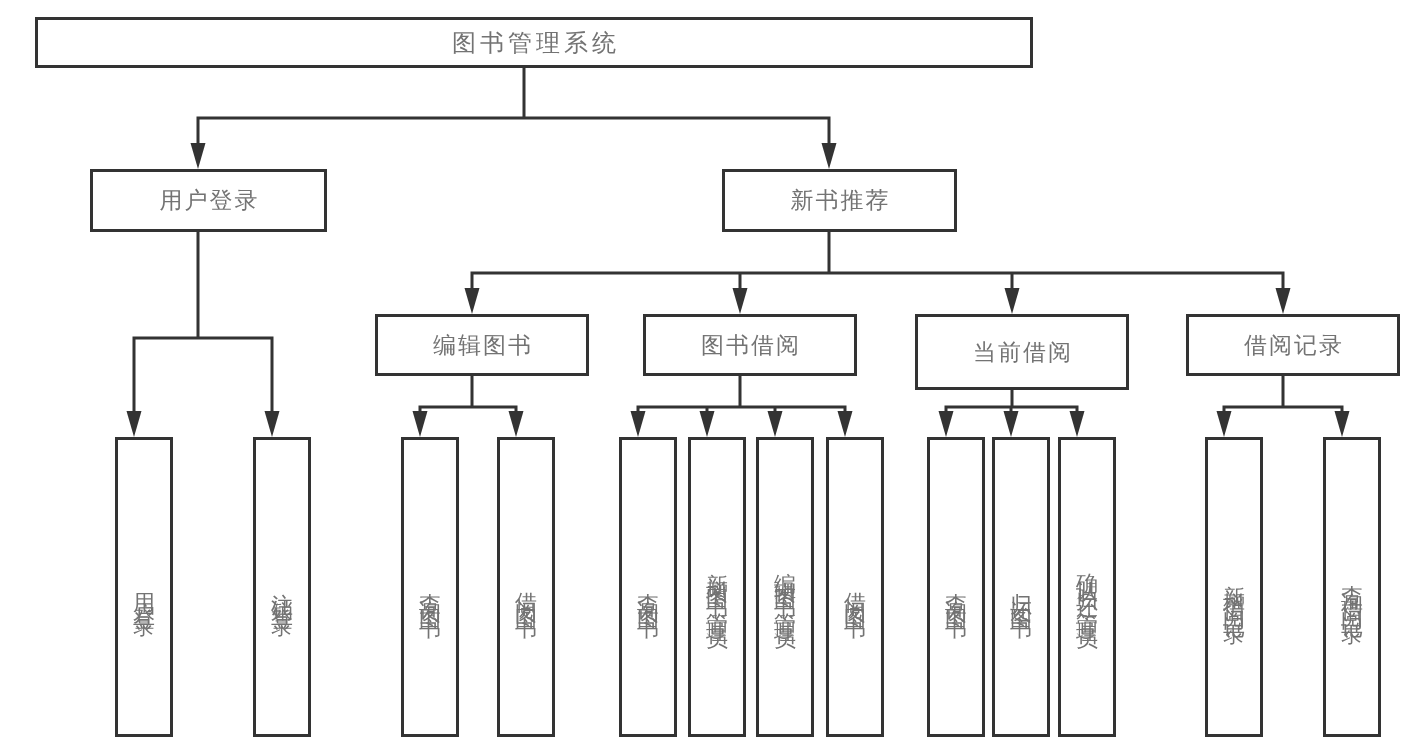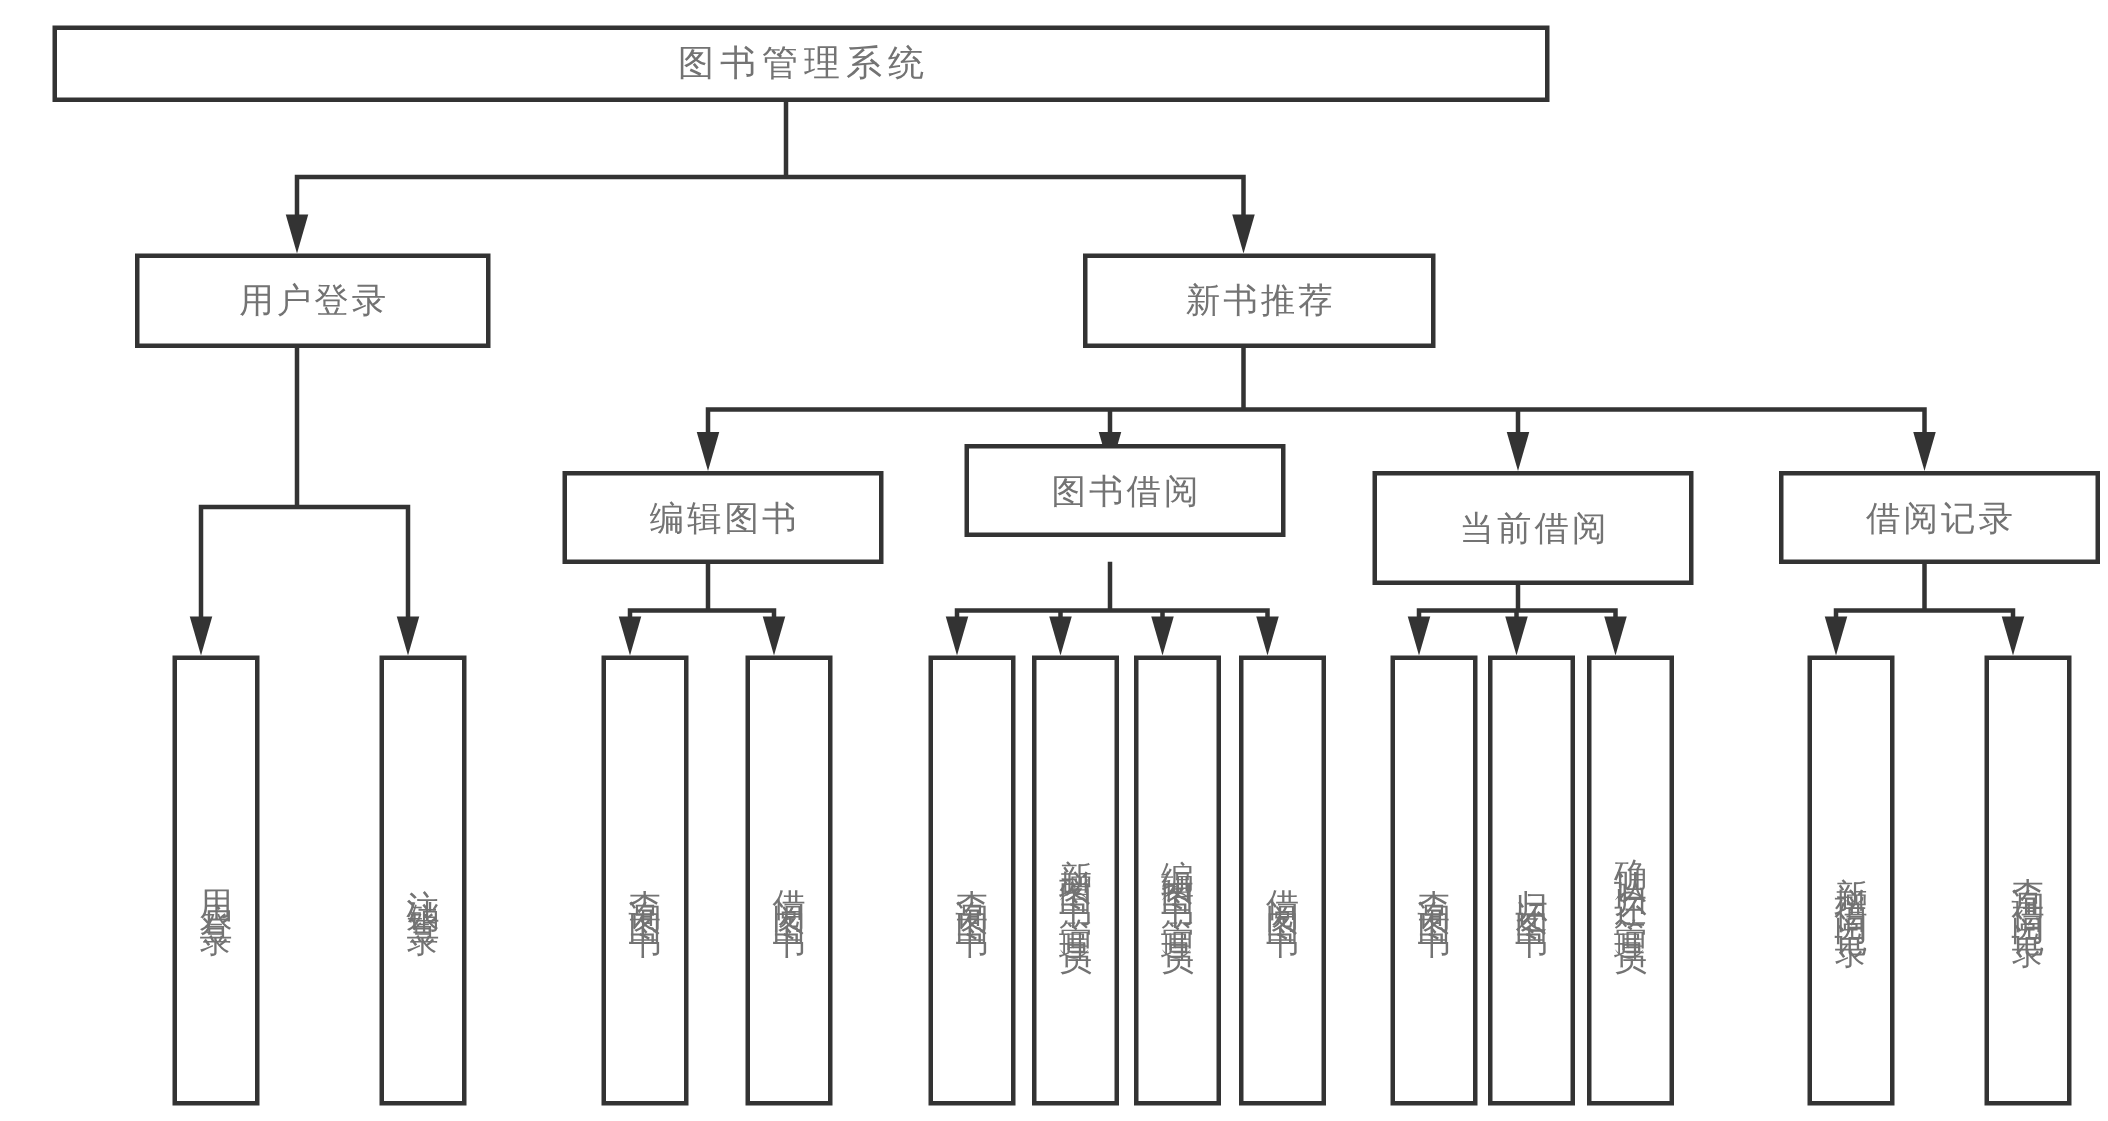--- a/index.html
+++ b/index.html
@@ -104,21 +104,21 @@
       <path d="M1334.5 411 L1349.5 411 L1342 437 Z"></path>
     </g>
   </svg>
 
   <div class="box h title" style="left:25px; top:17px; width:998px; height:51px">图书管理系统</div>
 
   <div class="box h" style="left:80px; top:169px; width:237px; height:63px">用户登录</div>
   <div class="box h" style="left:712px; top:169px; width:235px; height:63px">新书推荐</div>
 
   <div class="box h" style="left:365px; top:314px; width:214px; height:62px">编辑图书</div>
-  <div class="box h" style="left:633px; top:296px; width:214px; height:62px">图书借阅</div>
+  <div class="box h" style="left:633px; top:314px; width:214px; height:62px">图书借阅</div>
   <div class="box h" style="left:905px; top:314px; width:214px; height:76px">当前借阅</div>
   <div class="box h" style="left:1176px; top:314px; width:214px; height:62px">借阅记录</div>
 
   <div class="box v" style="left:105px; top:437px; width:58px; height:300px">用户登录</div>
   <div class="box v" style="left:243px; top:437px; width:58px; height:300px">注销登录</div>
 
   <div class="box v" style="left:391px; top:437px; width:58px; height:300px">查询图书</div>
   <div class="box v" style="left:487px; top:437px; width:58px; height:300px">借阅图书</div>
 
   <div class="box v" style="left:609px; top:437px; width:58px; height:300px">查询图书</div>

